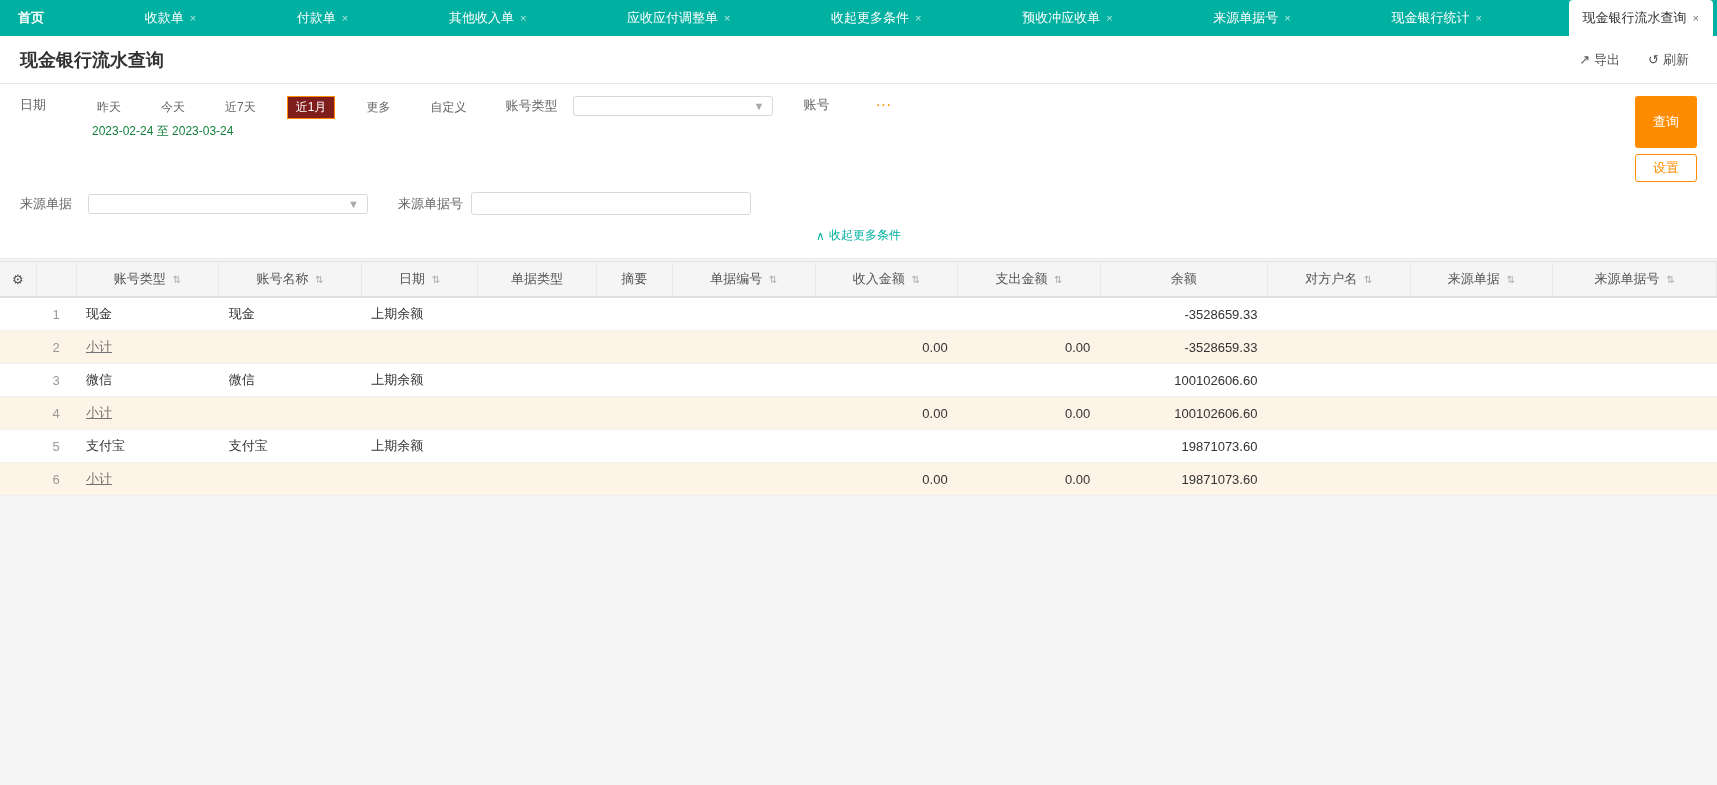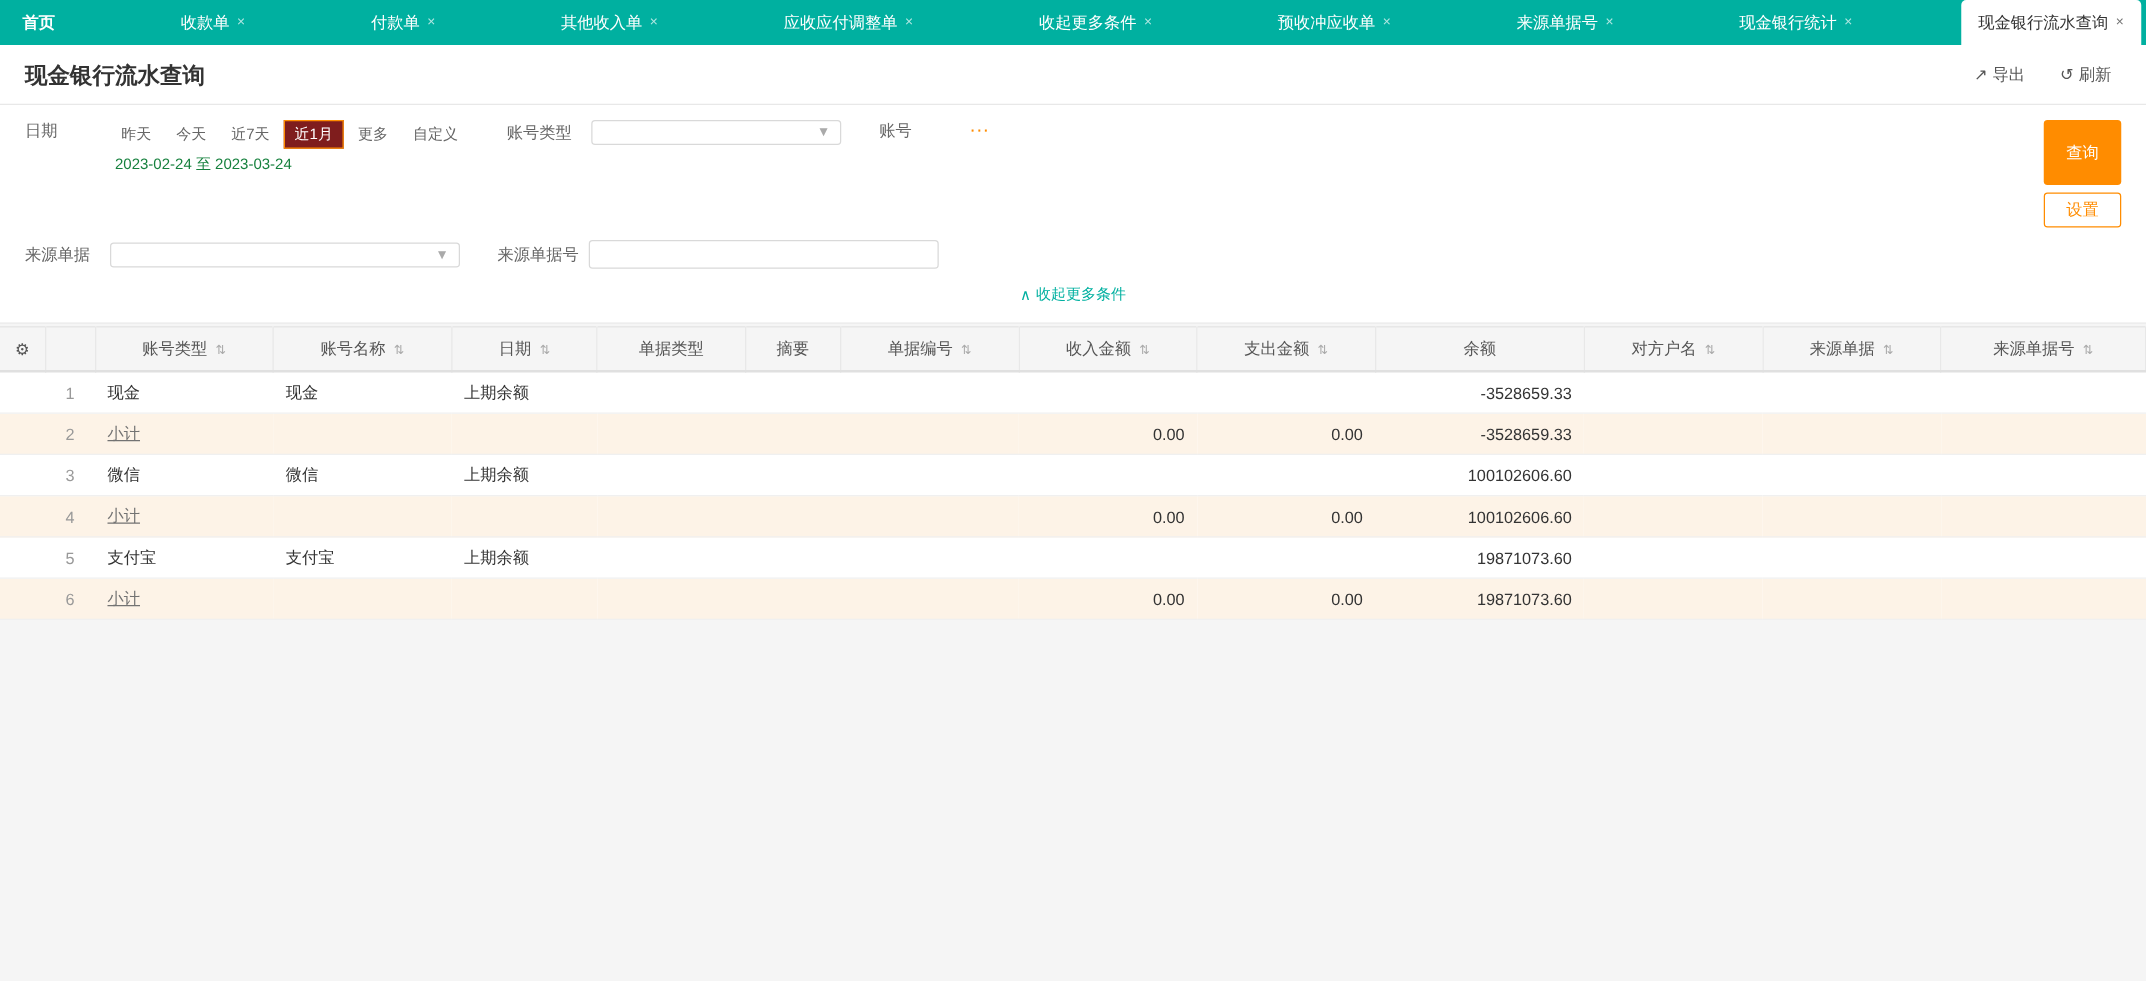--- a/index.html
+++ b/index.html
@@ -77,21 +77,21 @@
     }
     .filter-label {
       color: #666;
       font-size: 13px;
       white-space: nowrap;
       min-width: 60px;
     }
     .date-options {
       display: flex;
       align-items: center;
-      gap: 2px;
+      gap: 22px;
     }
     .date-btn {
       padding: 2px 8px;
       border-radius: 3px;
       cursor: pointer;
       font-size: 12px;
       color: #666;
       border: 1px solid transparent;
     }
     .date-btn.active {

